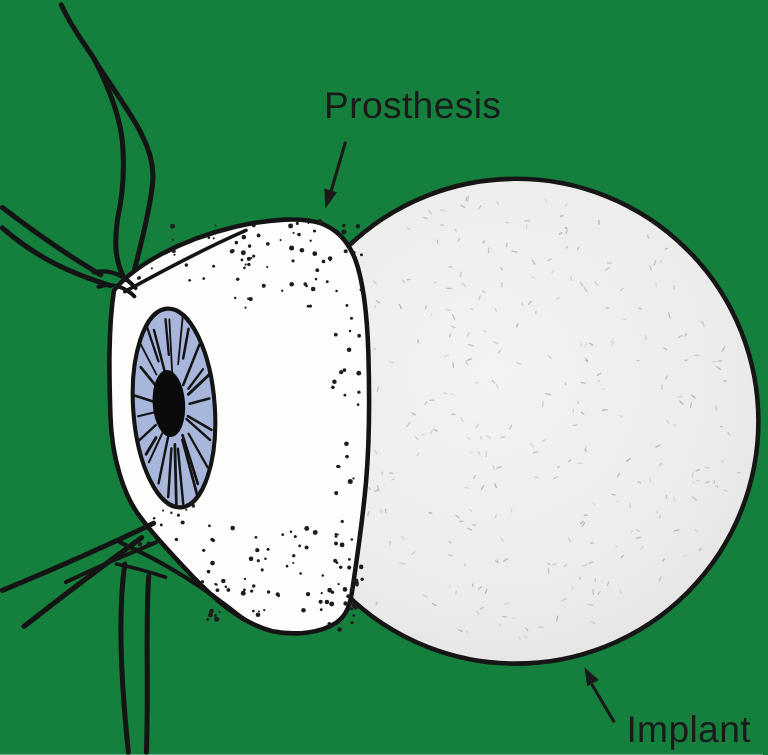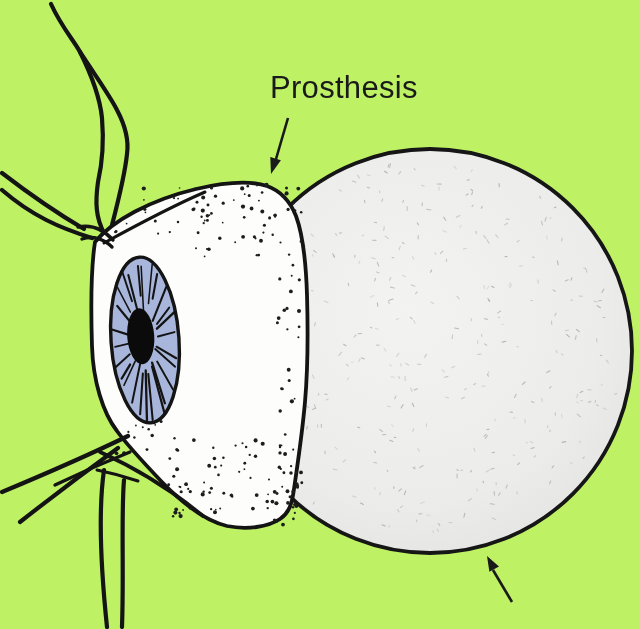--- a/index.html
+++ b/index.html
@@ -1,17 +1,17 @@
 <!DOCTYPE html>
 <html><head>
 <meta charset="utf-8">
 <style>
   html,body{margin:0;padding:0;background:#fbfbfa;}
   #figure-canvas{
-    position:relative;width:640px;height:629px;background:#bef264;overflow:hidden;
+    position:relative;width:640px;height:629px;background:#15803d;overflow:hidden;
     font-family:"Liberation Sans",sans-serif;
   }
   #illustration{position:absolute;left:0;top:0;width:640px;height:629px;}
   .label{
     position:absolute;font-size:31px;font-weight:400;color:#1a1a1a;
     letter-spacing:0.3px;white-space:nowrap;line-height:1.05;
     font-family:"Liberation Sans",sans-serif;
   }
   #prosthesis-label{left:270px;top:72px;}
   #implant-label{left:522px;top:592px;}
@@ -649,13 +649,14 @@
       <line x1="288" y1="118" x2="276" y2="159" stroke="#1a1a1a" stroke-width="2.6"></line>
       <polygon points="271,174 270.3,157.1 280.9,160.3" fill="#1a1a1a"></polygon>
     </g>
     <g>
       <line x1="512" y1="602" x2="493" y2="570" stroke="#1a1a1a" stroke-width="2.6"></line>
       <polygon points="487,556 499,566.6 489.4,571.8" fill="#1a1a1a"></polygon>
     </g>
   </svg>
 
   <div class="label" id="prosthesis-label">Prosthesis</div>
+  <div class="label" id="implant-label">Implant</div>
 </div>
 
 </body></html>

